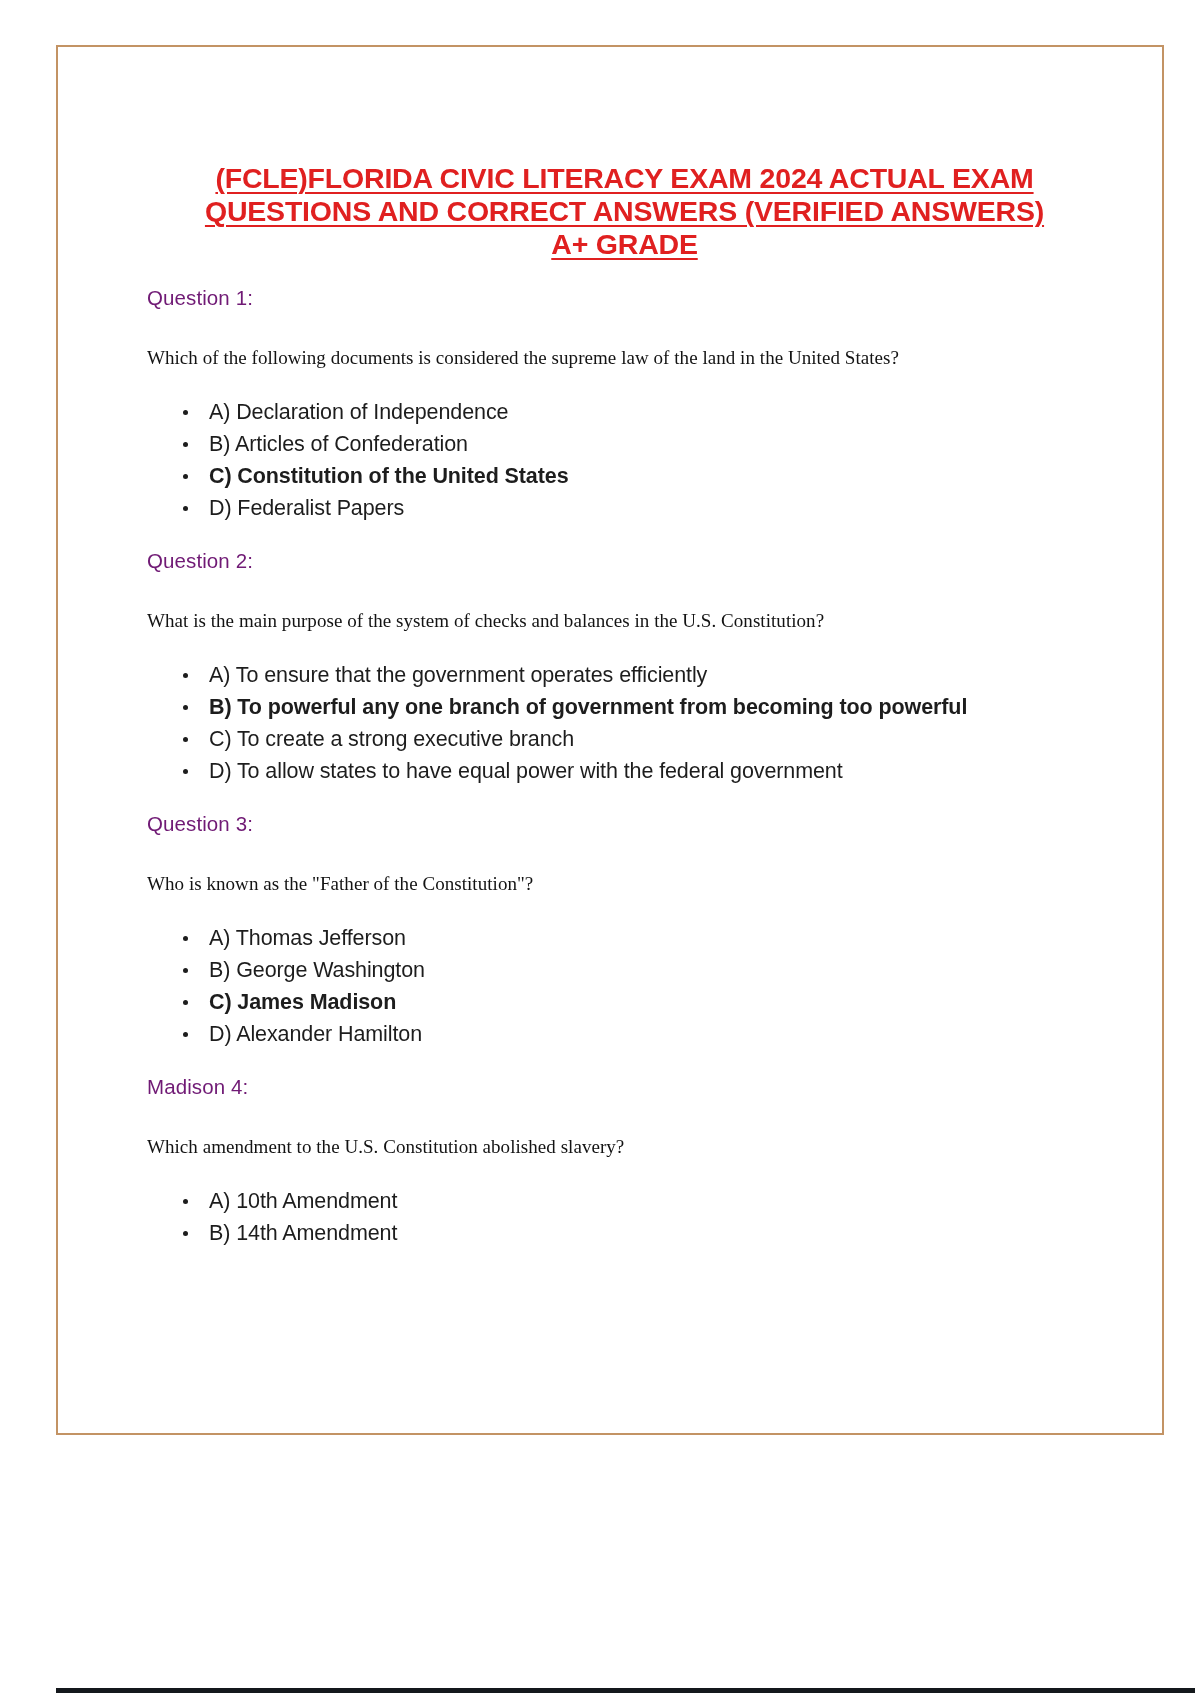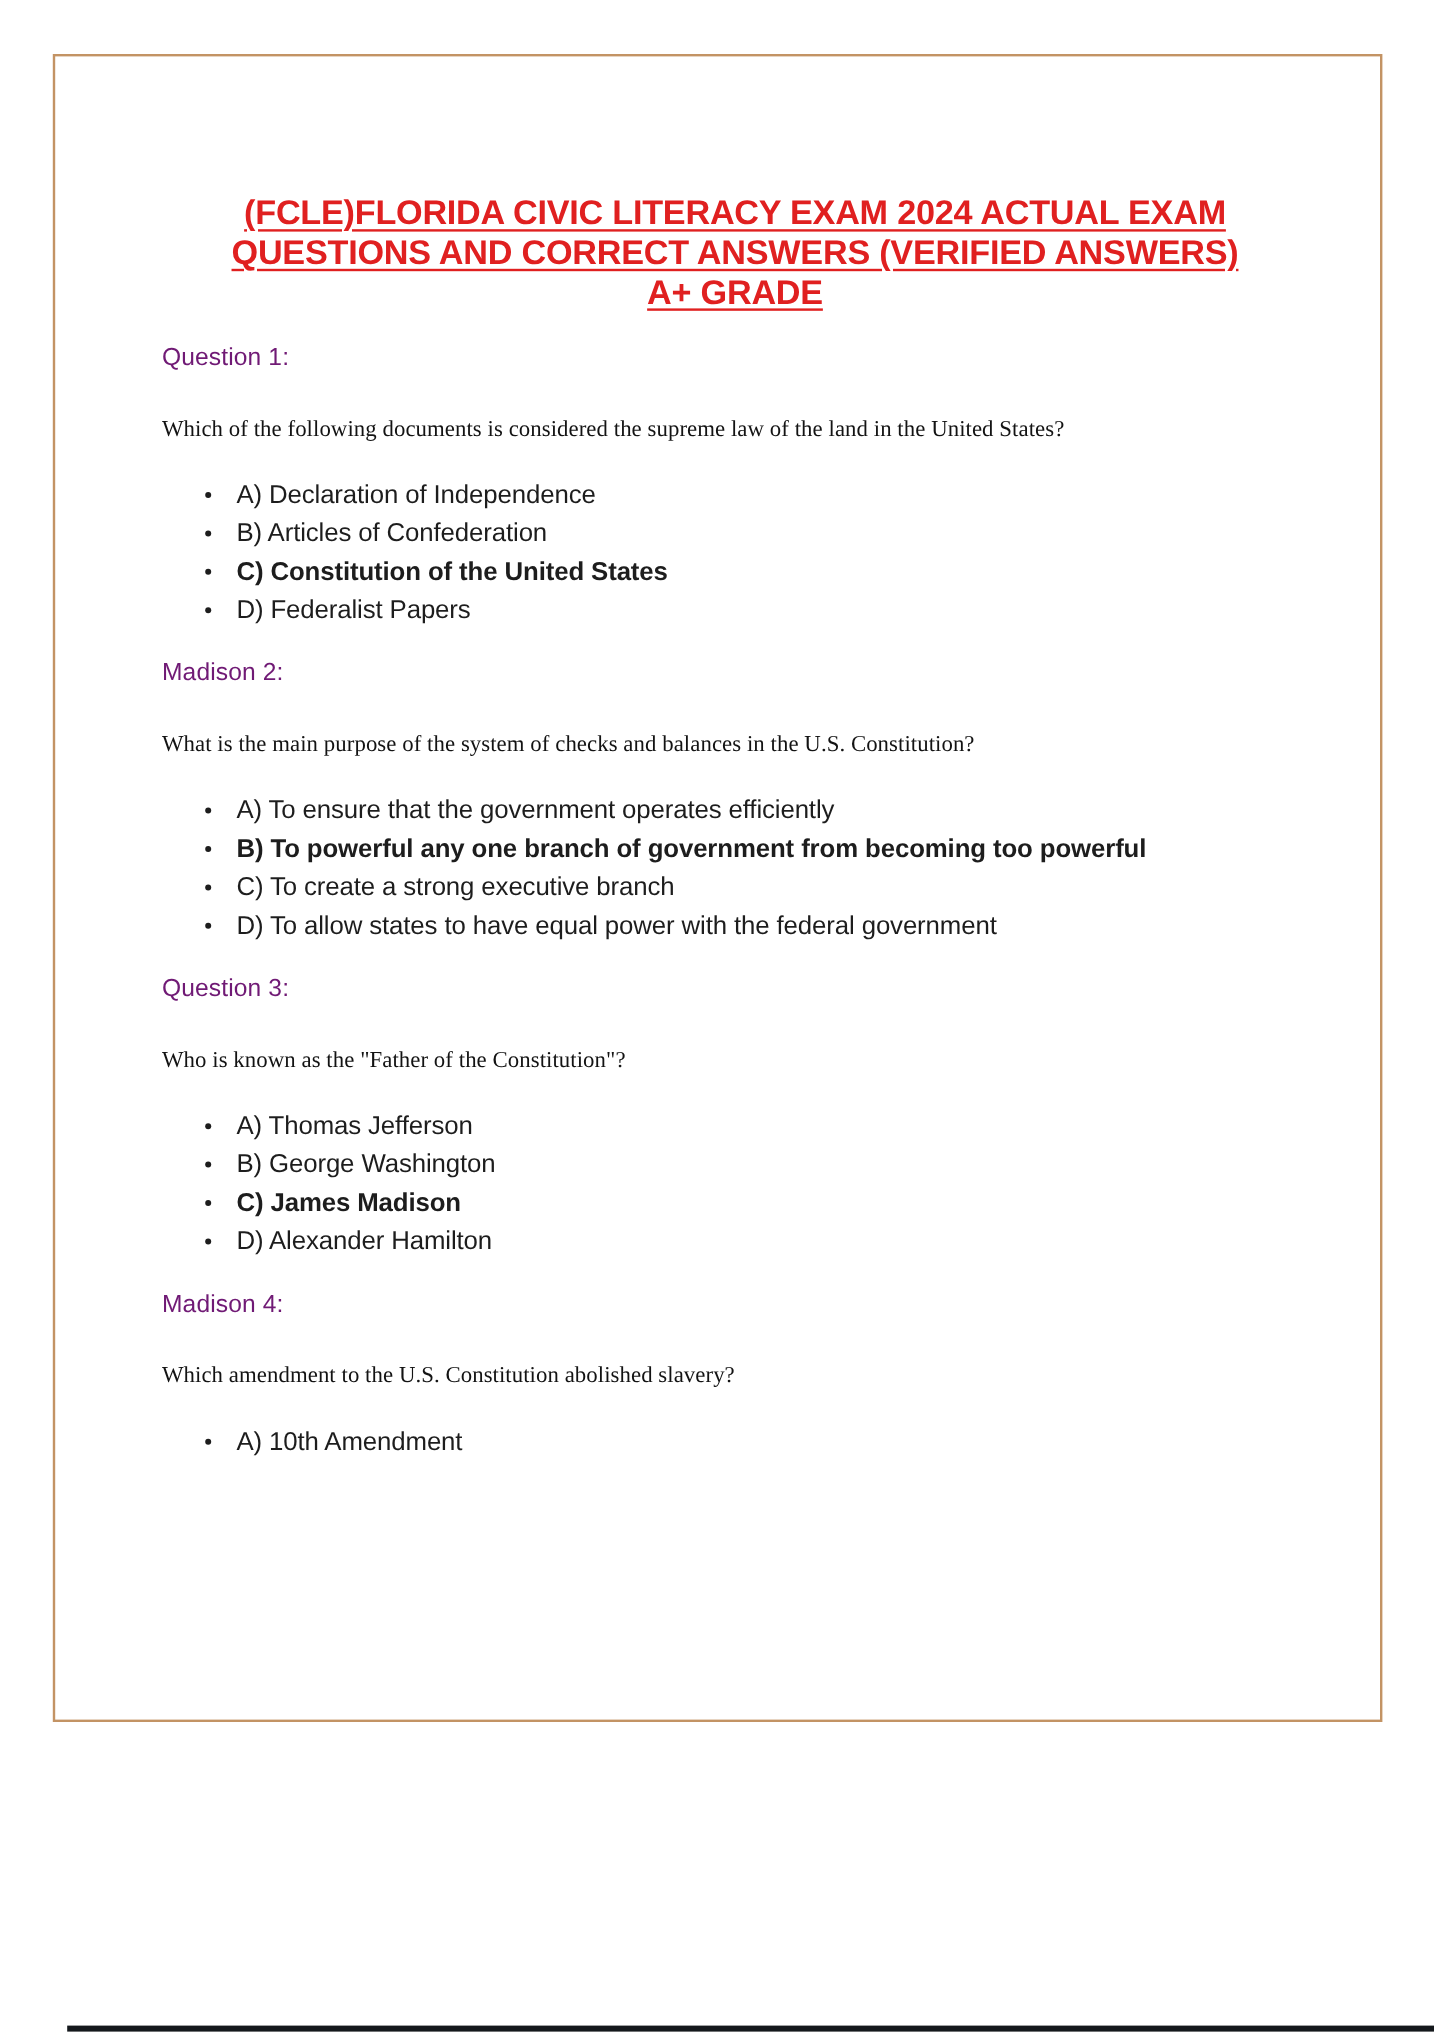--- a/index.html
+++ b/index.html
@@ -11,21 +11,21 @@
     width: 1200px;
     height: 1700px;
     position: relative;
     font-family: "Liberation Sans", sans-serif;
     -webkit-font-smoothing: antialiased;
   }
 
   
   #doc-page {
     position: absolute;
-    left: 44px;
+    left: 56px;
     top: 45px;
     width: 1108px;
     height: 1390px;
     background: #ffffff;
     border: 2px solid #c39364;
     box-sizing: border-box;
   }
 
   .rule-top {
     position: absolute;
@@ -137,21 +137,21 @@
           <div class="q-label">Question 1:</div>
           <div class="q-text">Which of the following documents is considered the supreme law of the land in the United States?</div>
           <ul class="options">
             <li class="option">A) Declaration of Independence</li>
             <li class="option">B) Articles of Confederation</li>
             <li class="option correct">C) Constitution of the United States</li>
             <li class="option">D) Federalist Papers</li>
           </ul>
         </div>
         <div class="question-block">
-          <div class="q-label">Madison 2:</div>
+          <div class="q-label">Question 2:</div>
           <div class="q-text">What is the main purpose of the system of checks and balances in the U.S. Constitution?</div>
           <ul class="options">
             <li class="option">A) To ensure that the government operates efficiently</li>
             <li class="option correct">B) To powerful any one branch of government from becoming too powerful</li>
             <li class="option">C) To create a strong executive branch</li>
             <li class="option">D) To allow states to have equal power with the federal government</li>
           </ul>
         </div>
         <div class="question-block">
           <div class="q-label">Question 3:</div>
@@ -161,20 +161,21 @@
             <li class="option">B) George Washington</li>
             <li class="option correct">C) James Madison</li>
             <li class="option">D) Alexander Hamilton</li>
           </ul>
         </div>
         <div class="question-block">
           <div class="q-label">Madison 4:</div>
           <div class="q-text">Which amendment to the U.S. Constitution abolished slavery?</div>
           <ul class="options">
             <li class="option">A) 10th Amendment</li>
+            <li class="option">B) 14th Amendment</li>
           </ul>
         </div>
       </div>
 
   </div>
 </div>
 
 <div class="rule-bottom"></div>
 
 </body></html>

